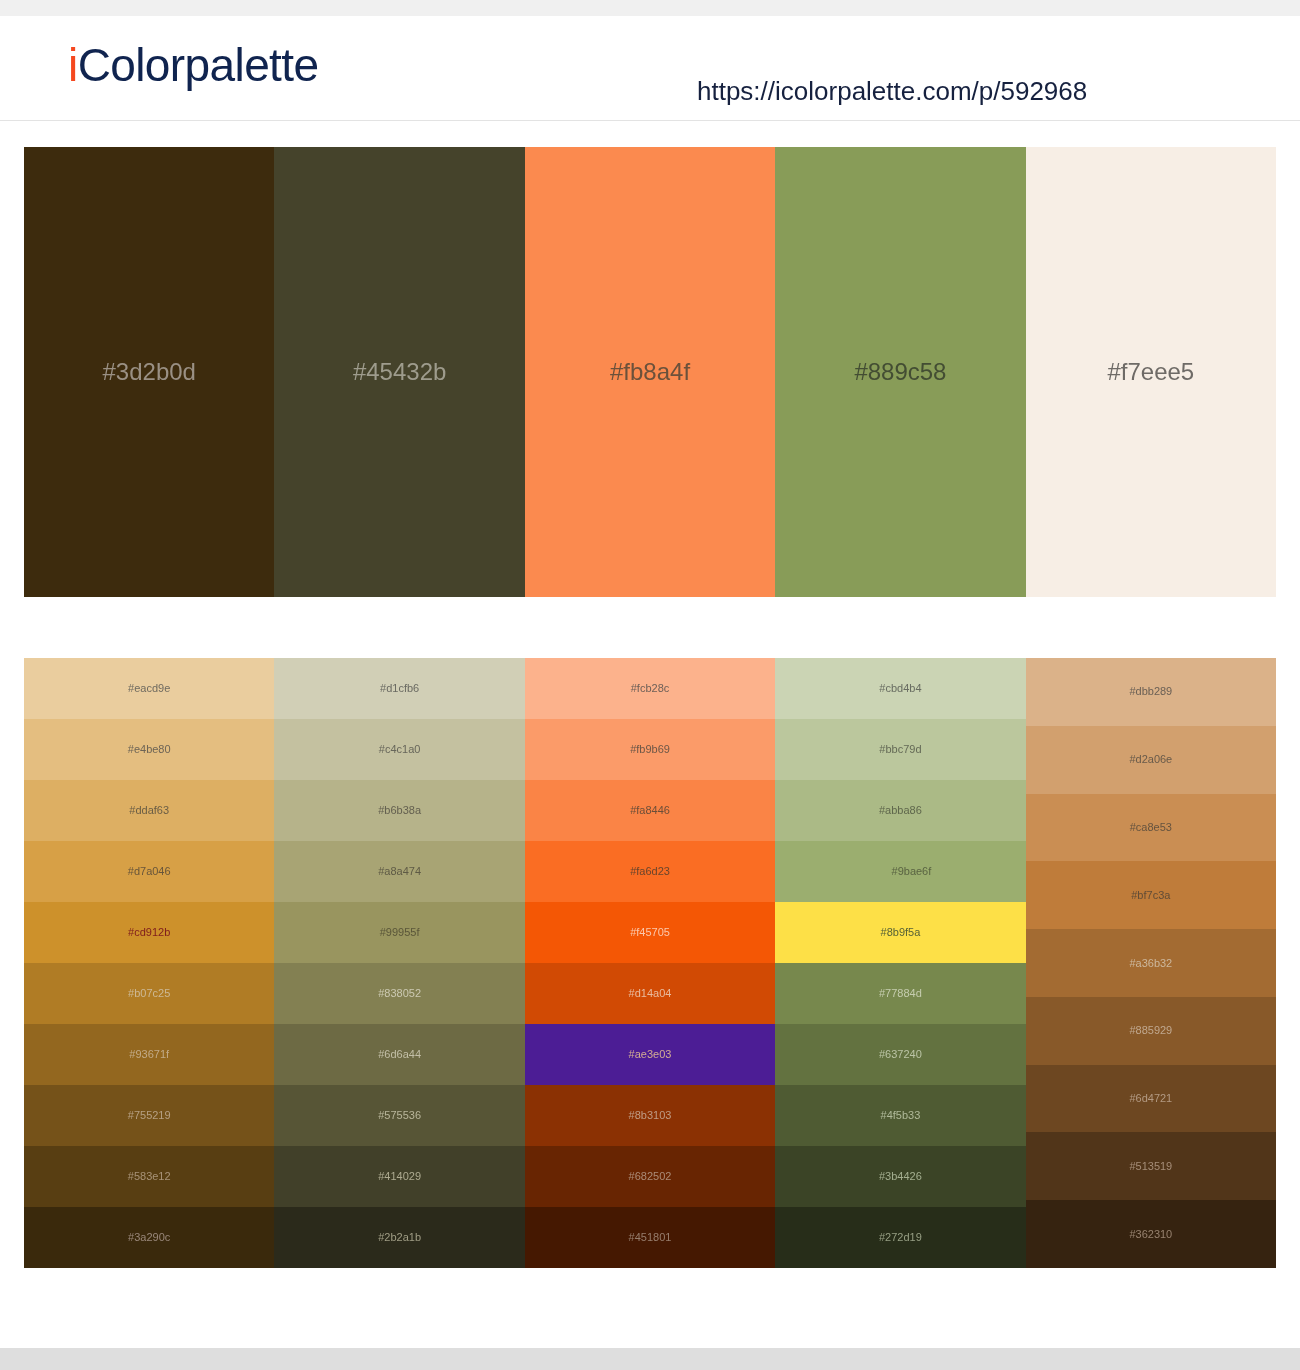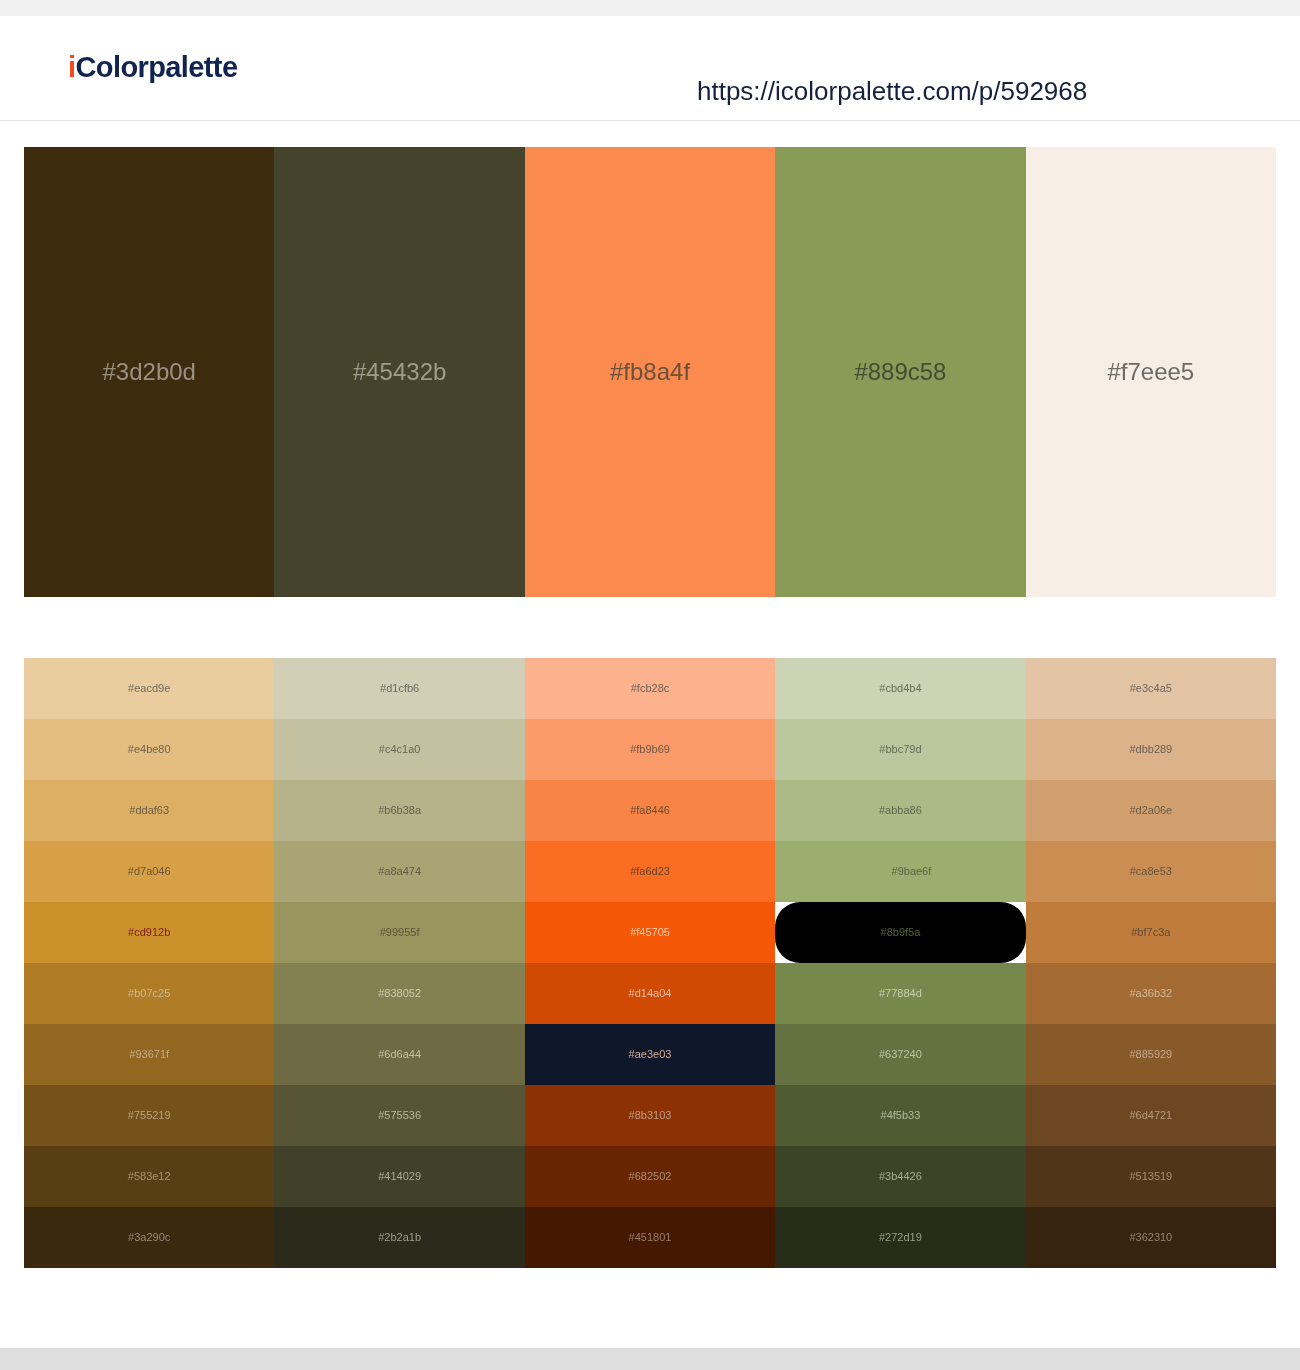--- a/index.html
+++ b/index.html
@@ -36,23 +36,23 @@
     height: 105px;
     background: #ffffff;
     border-bottom: 1px solid #e3e3e3;
     display: flex;
     align-items: center;
   }
 
   .brand {
     position: absolute;
     left: 68px;
-    top: 37px;
-    font-size: 29px;
-    font-weight: bold;
+    top: 26px;
+    font-size: 46px;
+    font-weight: normal;
     letter-spacing: -0.6px;
     white-space: nowrap;
     line-height: 1;
   }
   .brand .brand-i { color: #f5481f; }
   .brand .brand-rest { color: #10244f; }
 
   .site-url {
     position: absolute;
     left: 697px;
@@ -232,21 +232,21 @@
         </div>
         <div class="shade-cell" style="background: rgb(250, 109, 35);">
           <span class="shade-label" style="color: rgb(105, 69, 44);">#fa6d23</span>
         </div>
         <div class="shade-cell" style="background: rgb(244, 87, 5);">
           <span class="shade-label" style="color: rgb(251, 201, 174);">#f45705</span>
         </div>
         <div class="shade-cell" style="background: rgb(209, 74, 4);">
           <span class="shade-label" style="color: rgb(233, 187, 159);">#d14a04</span>
         </div>
-        <div class="shade-cell" style="background: #0f172a;">
+        <div class="shade-cell" style="background: #4c1d95;">
           <span class="shade-label" style="color: rgb(211, 173, 147);">#ae3e03</span>
         </div>
         <div class="shade-cell" style="background: rgb(139, 49, 3); text-align: center;">
           <span class="shade-label" style="color: rgb(191, 156, 134);">#8b3103</span>
         </div>
         <div class="shade-cell" style="background: rgb(104, 37, 2);">
           <span class="shade-label" style="color: rgb(171, 140, 120);">#682502</span>
         </div>
         <div class="shade-cell" style="background: rgb(69, 24, 1);">
           <span class="shade-label" style="color: rgb(151, 126, 109);">#451801</span>
@@ -258,43 +258,40 @@
         </div>
         <div class="shade-cell" style="background: rgb(187, 199, 157);">
           <span class="shade-label" style="color: rgb(100, 106, 86);">#bbc79d</span>
         </div>
         <div class="shade-cell" style="background: rgb(171, 186, 134);">
           <span class="shade-label" style="color: rgb(95, 103, 76);">#abba86</span>
         </div>
         <div class="shade-cell" style="background: rgb(155, 174, 111); padding-left: 22px;">
           <span class="shade-label" style="color: rgb(90, 100, 66);">#9bae6f</span>
         </div>
-        <div class="shade-cell" style="background: #000000; border-radius: 25px;">
+        <div class="shade-cell" style="background: #fde047;">
           <span class="shade-label" style="color: rgb(86, 97, 54);">#8b9f5a</span>
         </div>
         <div class="shade-cell" style="background: rgb(119, 136, 77);">
           <span class="shade-label" style="color: rgb(198, 205, 175);">#77884d</span>
         </div>
         <div class="shade-cell" style="background: rgb(99, 114, 64);">
           <span class="shade-label" style="color: rgb(187, 196, 165);">#637240</span>
         </div>
         <div class="shade-cell" style="background: rgb(79, 91, 51);">
           <span class="shade-label" style="color: rgb(176, 186, 154);">#4f5b33</span>
         </div>
         <div class="shade-cell" style="background: rgb(59, 68, 38);">
           <span class="shade-label" style="color: rgb(164, 175, 144);">#3b4426</span>
         </div>
         <div class="shade-cell" style="background: rgb(39, 45, 25);">
           <span class="shade-label" style="color: rgb(151, 159, 132);">#272d19</span>
         </div>
       </div>
       <div class="shade-col">
-        <div class="shade-cell" style="background: rgb(227, 196, 165);">
-          <span class="shade-label" style="color: rgb(109, 103, 96);">#e3c4a5</span>
-        </div>
         <div class="shade-cell" style="background: rgb(219, 178, 137);">
           <span class="shade-label" style="color: rgb(107, 96, 85);">#dbb289</span>
         </div>
         <div class="shade-cell" style="background: rgb(210, 160, 110);">
           <span class="shade-label" style="color: rgb(104, 90, 74);">#d2a06e</span>
         </div>
         <div class="shade-cell" style="background: rgb(202, 142, 83);">
           <span class="shade-label" style="color: rgb(101, 83, 63);">#ca8e53</span>
         </div>
         <div class="shade-cell" style="background: rgb(191, 124, 58);">

